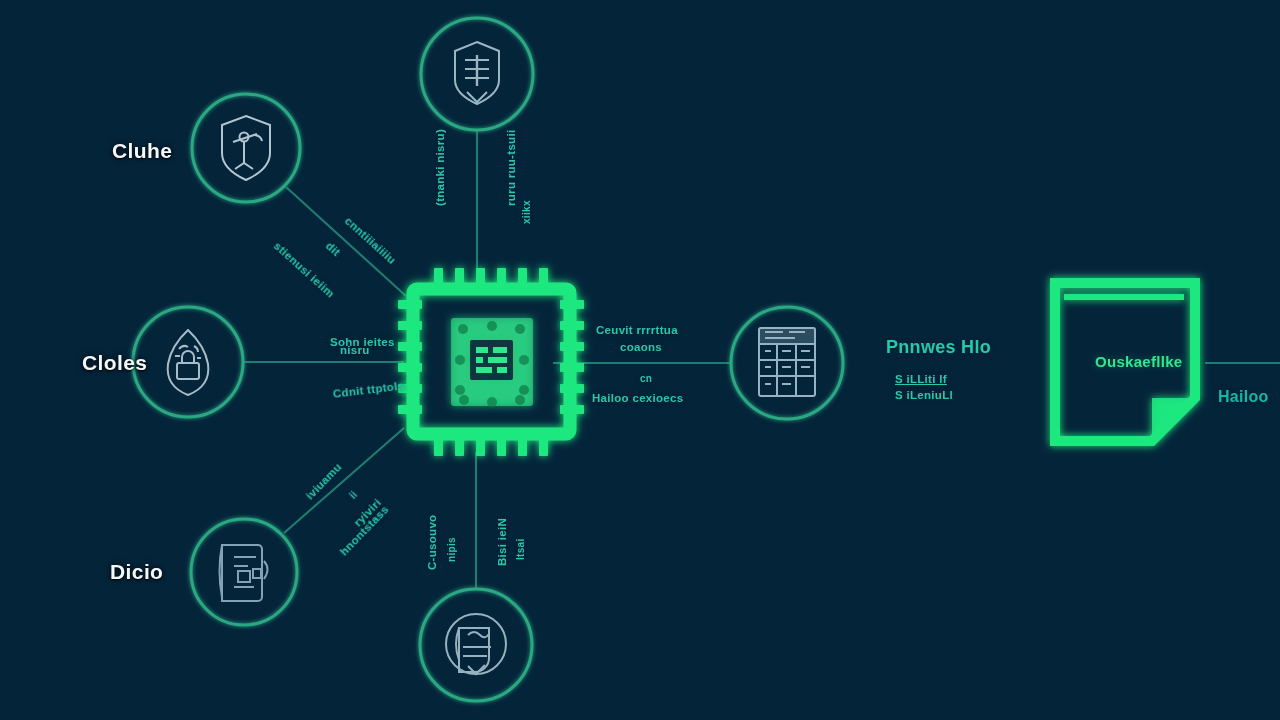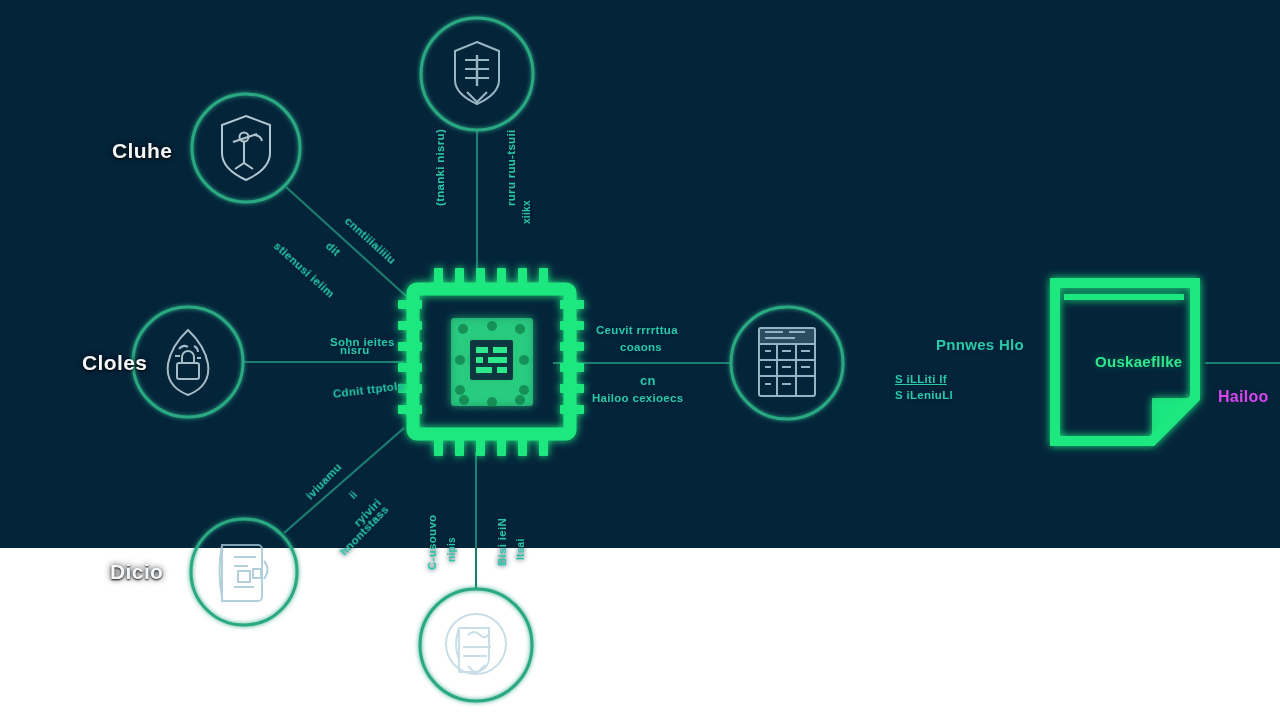--- a/index.html
+++ b/index.html
@@ -2,21 +2,21 @@
 <html><head>
 <meta charset="utf-8">
 <title>System Architecture Diagram</title>
 <style>
   html,body{margin:0;padding:0;}
   body{
     width:1280px;height:720px;overflow:hidden;
     font-family:"Liberation Sans",sans-serif;
   }
   #stage{
-    position:relative;width:1280px;height:548px;
+    position:relative;width:1280px;height:720px;
     background:#04243a;
   }
   #stage svg.layer{position:absolute;inset:0;width:1280px;height:720px;}
 
   
   .node-label{
     position:absolute;color:#f4f8fb;font-weight:700;
     font-size:21px;letter-spacing:.4px;white-space:nowrap;
     text-shadow:0 0 6px rgba(0,0,0,.85), 0 1px 2px rgba(0,0,0,.9);
   }
@@ -224,33 +224,33 @@
   <div class="edge-label blur2" style="left:432px;top:206px;transform:rotate(-90deg);transform-origin:0 0;">(tnanki nisru)</div>
   <div class="edge-label blur2" style="left:503px;top:206px;transform:rotate(-90deg);transform-origin:0 0;">ruru ruu-tsuii</div>
   <div class="edge-label blur2" style="left:519px;top:224px;transform:rotate(-90deg);transform-origin:0 0;font-size:10px;">xiikx</div>
 
   <div class="edge-label blur2" style="left:330px;top:334px;">Sohn ieites</div>
   <div class="edge-label blur2" style="left:340px;top:342px;">nisru</div>
   <div class="edge-label blur2" style="left:332px;top:386px;transform:rotate(-7deg);transform-origin:0 0;">Cdnit ttptols</div>
 
   <div class="edge-label blur2" style="left:596px;top:322px;text-align:right;">Ceuvit rrrrttua</div>
   <div class="edge-label blur2" style="left:620px;top:339px;">coaons</div>
-  <div class="edge-label blur2" style="left:640px;top:371px;font-size:13px;">cn</div>
+  <div class="edge-label blur2" style="left:640px;top:371px;font-size:10px;">cn</div>
   <div class="edge-label blur2" style="left:592px;top:390px;">Hailoo cexioecs</div>
 
   <div class="edge-label blur2" style="left:302px;top:492px;transform:rotate(-46deg);transform-origin:0 0;">iviuamu</div>
   <div class="edge-label blur2" style="left:346px;top:492px;transform:rotate(-46deg);transform-origin:0 0;font-size:10px;">ii</div>
   <div class="edge-label blur2" style="left:350px;top:519px;transform:rotate(-46deg);transform-origin:0 0;">ryiviri</div>
   <div class="edge-label blur2" style="left:336px;top:548px;transform:rotate(-46deg);transform-origin:0 0;">hnontstass</div>
 
   <div class="edge-label blur2" style="left:424px;top:570px;transform:rotate(-90deg);transform-origin:0 0;">C-usouvo</div>
   <div class="edge-label blur2" style="left:444px;top:562px;transform:rotate(-90deg);transform-origin:0 0;font-size:10px;">nipis</div>
   <div class="edge-label blur2" style="left:494px;top:566px;transform:rotate(-90deg);transform-origin:0 0;">Bisi ieiN</div>
   <div class="edge-label blur2" style="left:513px;top:560px;transform:rotate(-90deg);transform-origin:0 0;font-size:10px;">ltsai</div>
 
-  <div class="edge-label blur2" style="left:900px;top:334px;font-size:15px;padding-left:36px;">Pnnwes Hlo</div>
+  <div class="edge-label blur2" style="left:850px;top:334px;font-size:18px;padding-left:36px;">Pnnwes Hlo</div>
   <div class="edge-label blur2" style="left:895px;top:371px;text-decoration:underline;">S iLLiti If</div>
   <div class="edge-label blur2" style="left:895px;top:387px;text-align:right;">S iLeniuLl</div>
 
   <div class="edge-label blur1" style="left:1288px;top:333px;font-size:20px;color:#2fe98c;text-decoration:underline;">Haiike</div>
-  <div class="edge-label blur1" style="left:1218px;top:385px;font-size:16px;color:#d946ef;">Hailoo</div>
+  <div class="edge-label blur1" style="left:1218px;top:385px;font-size:16px;color:#14b8a6;">Hailoo</div>
 
 </div>
 
 </body></html>

